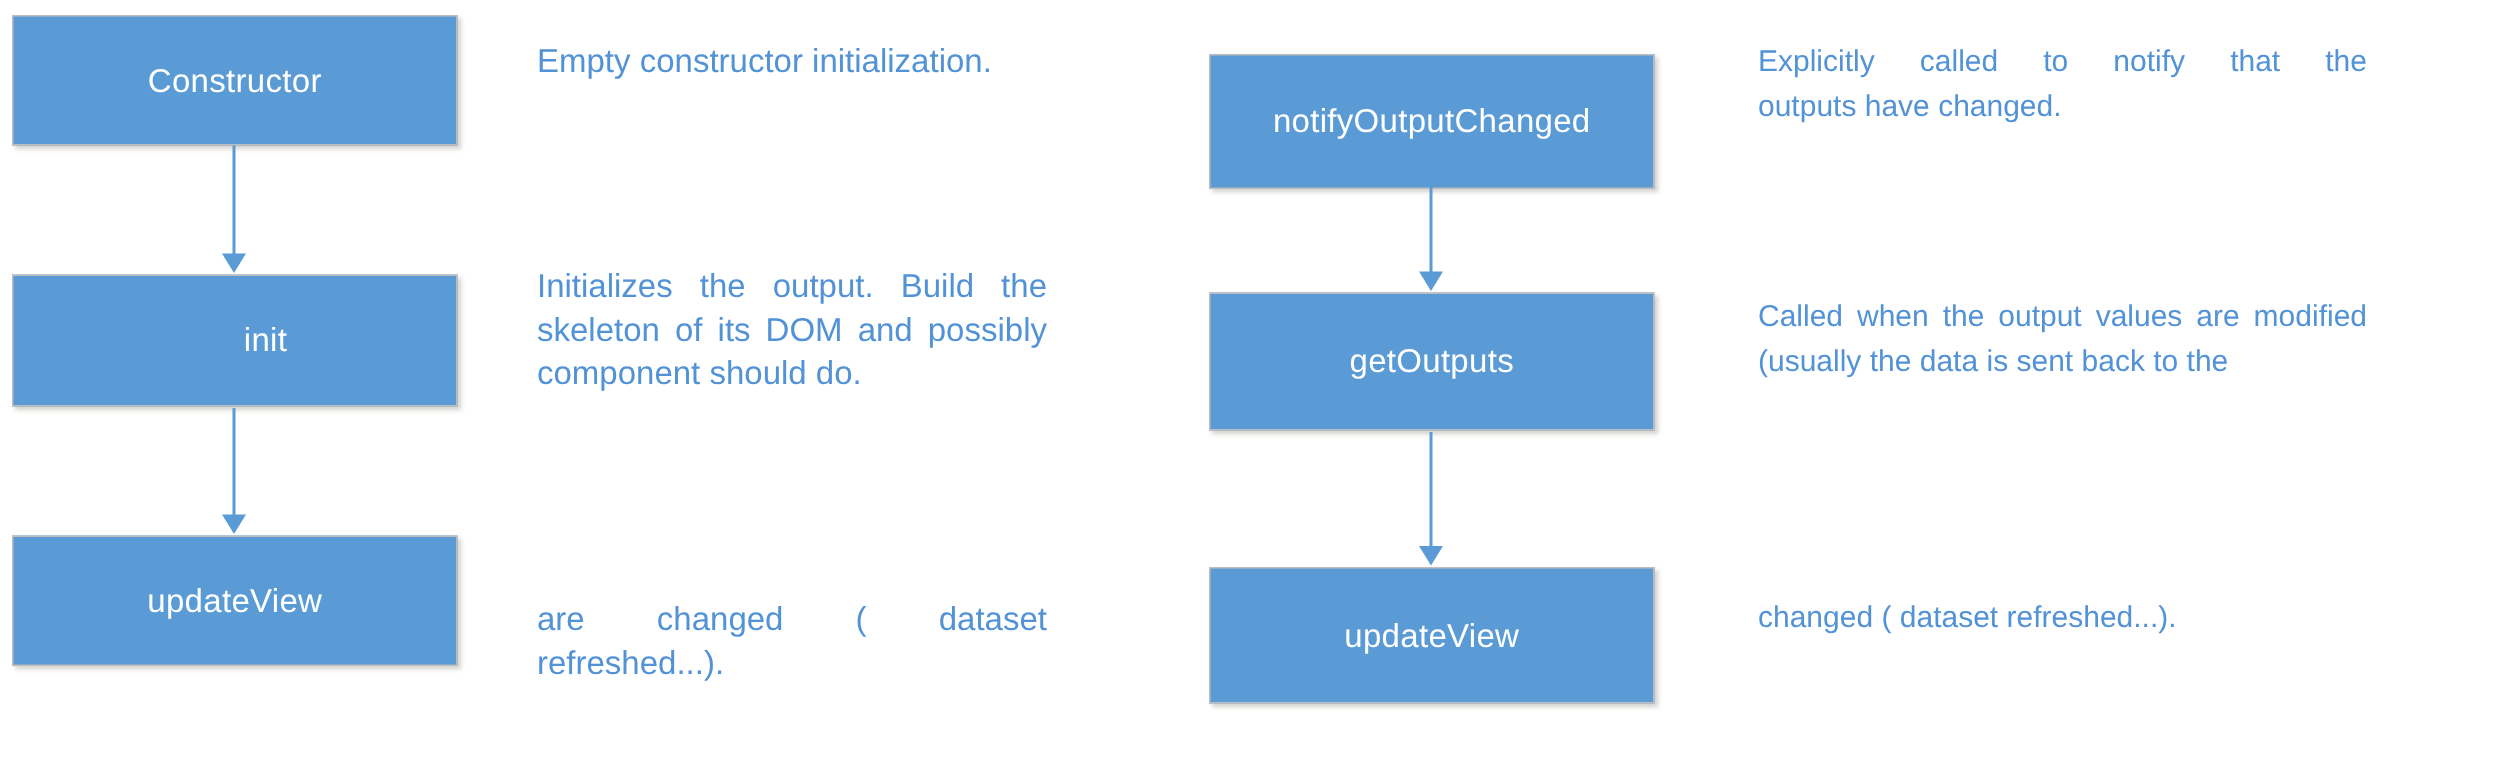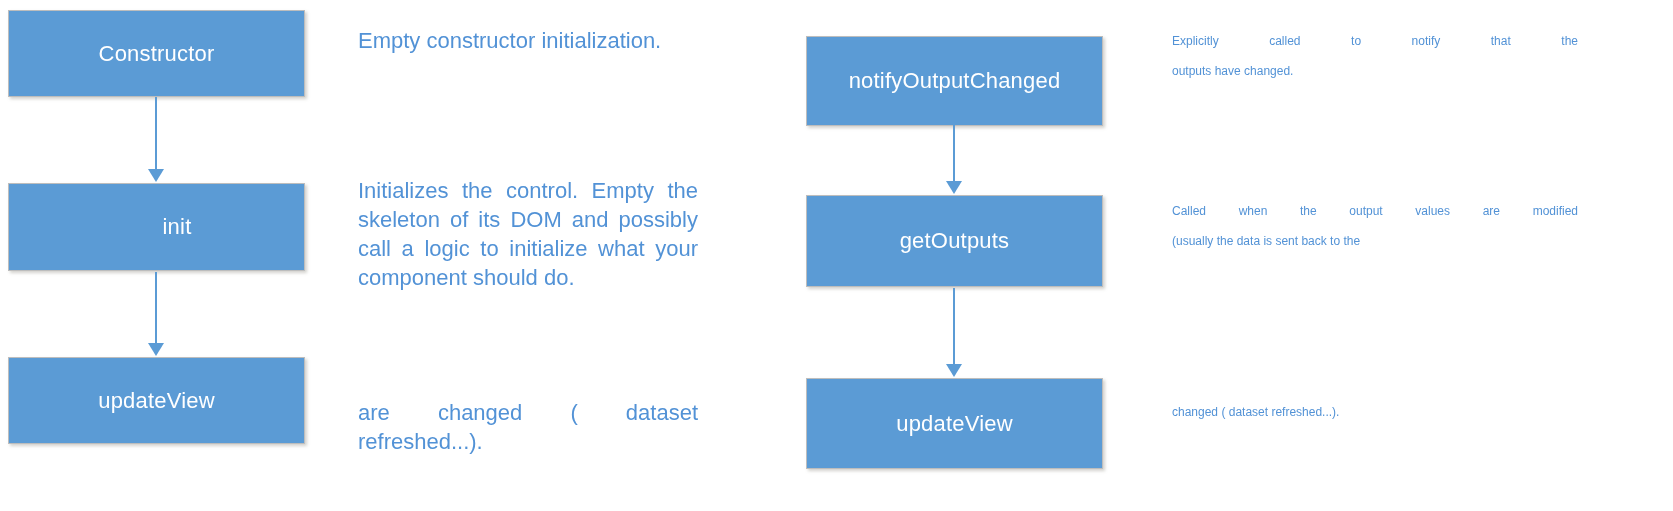--- a/index.html
+++ b/index.html
@@ -50,21 +50,21 @@
     position: absolute;
     color: var(--desc-text);
   }
   .desc .ln {
     display: block;
     text-align: justify;
     text-align-last: justify;
   }
   .desc .ln:last-child { text-align-last: left; }
   .desc-l { font-size: 22px; line-height: 29px; }
-  .desc-r { font-size: 12px; line-height: 30px; }
+  .desc-r { font-size: 20px; line-height: 30px; }
 
   #lbox1 { left: 8px;   top: 10px;  width: 297px; height: 87px; }
   #lbox2 { left: 8px;   top: 183px; width: 297px; height: 88px; padding-left: 41px; }
   #lbox3 { left: 8px;   top: 357px; width: 297px; height: 87px; }
   #rbox1 { left: 806px; top: 10px;  width: 297px; height: 90px; margin-top: 26px; }
   #rbox2 { left: 806px; top: 195px; width: 297px; height: 92px; }
   #rbox3 { left: 806px; top: 378px; width: 297px; height: 91px; }
 
   #larrow1 { left: 148px; top: 97px;  height: 85px; }
   #larrow2 { left: 148px; top: 272px; height: 84px; }
@@ -98,23 +98,22 @@
     <span class="head"></span>
   </div>
   <div id="lbox3" class="flow-box">
     <span>updateView</span>
   </div>
 
   <div id="ldesc1" class="desc desc-l">
       <span class="ln">Empty constructor initialization.</span>
     </div>
   <div id="ldesc2" class="desc desc-l">
-      <span class="ln">Initializes the control. Empty the</span>
+      <span class="ln">Initializes the output. Build the</span>
       <span class="ln">skeleton of its DOM and possibly</span>
-      <span class="ln">call a logic to initialize what your</span>
       <span class="ln">component should do.</span>
     </div>
   <div id="ldesc3" class="desc desc-l">
       <span class="ln">are changed ( dataset refreshed...).</span>
     </div>
 
   <div id="rbox1" class="flow-box">
     <span>notifyOutputChanged</span>
   </div>
   <div id="rarrow1" class="arrow">

